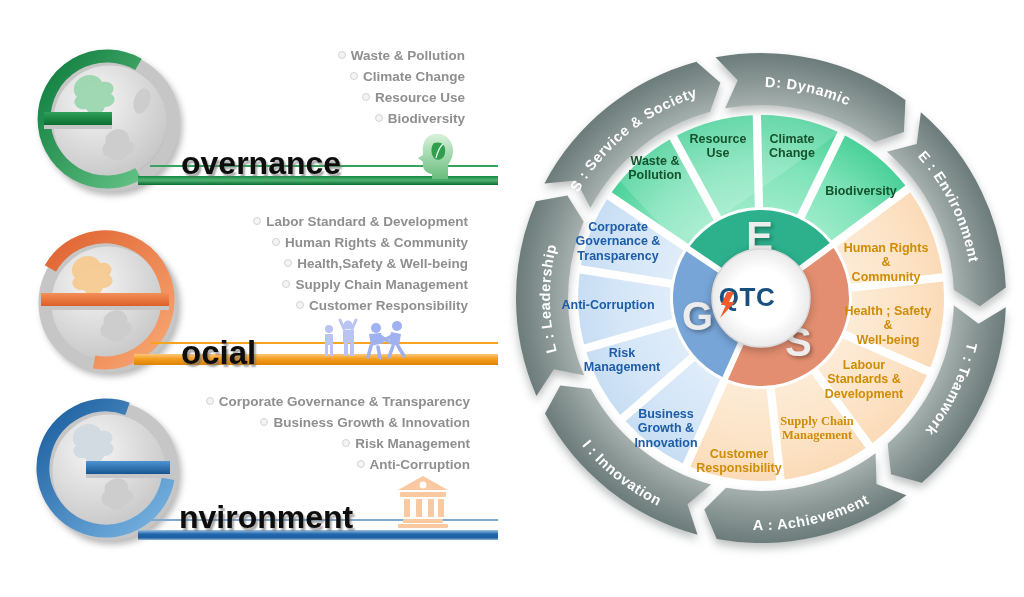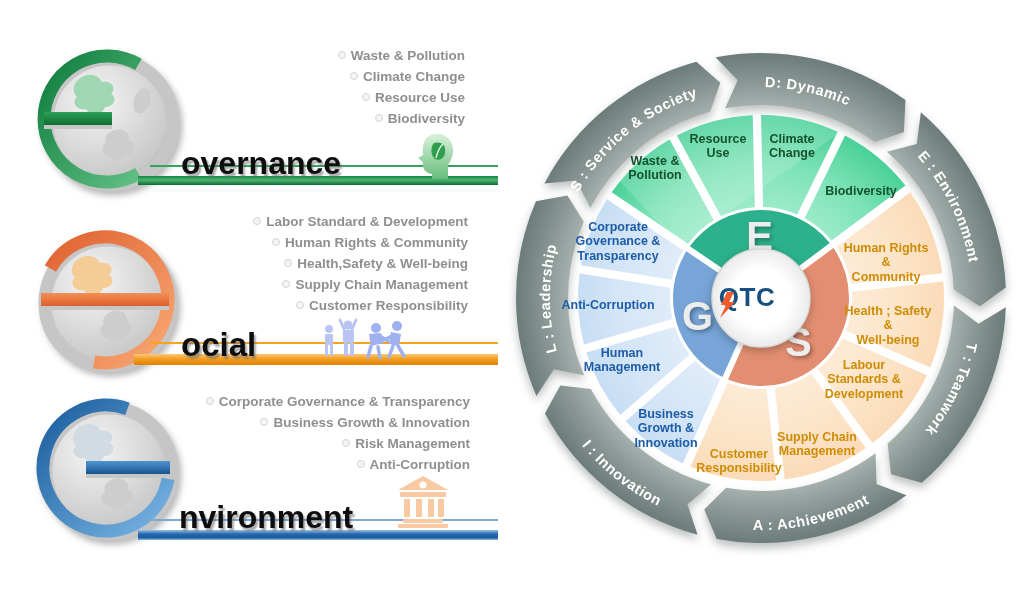--- a/index.html
+++ b/index.html
@@ -6,21 +6,21 @@
   #stage{position:relative;width:1024px;height:597px;background:#ffffff;overflow:hidden;
          font-family:"Liberation Sans", sans-serif;border-radius:23px;}
   
   .logo{position:absolute;filter:drop-shadow(3px 4px 3px rgba(0,0,0,.28));}
   #env-logo{left:32px;top:43px;}
   #soc-logo{left:30px;top:224px;}
   #gov-logo{left:31px;top:392px;}
   .esg-word{position:absolute;font-weight:bold;color:#0d0d0d;line-height:1;
             text-shadow:2px 3px 2px rgba(110,110,110,.6);z-index:5;}
   #env-word{left:181px;top:147px;font-size:32px;}
-  #soc-word{left:181px;top:328px;font-size:33px;}
+  #soc-word{left:181px;top:336px;font-size:33px;}
   #gov-word{left:179px;top:501px;font-size:32px;}
   .thin{position:absolute;height:2px;z-index:1;}
   #env-thin{left:150px;top:165px;width:348px;background:#35a45c;}
   #soc-thin{left:150px;top:342px;width:348px;background:#f6a41f;}
   #gov-thin{left:150px;top:519px;width:348px;background:#7fa8cf;}
   .bar{position:absolute;z-index:2;}
   #env-bar{left:138px;top:176px;width:360px;height:9px;
            background:linear-gradient(180deg,#0e8a41,#51b273 45%,#0a6d31);}
   #soc-bar{left:134px;top:354px;width:364px;height:11px;
            background:linear-gradient(180deg,#fbc87d,#f59d1c 45%,#dd8208);}
@@ -299,28 +299,28 @@
       <div class="wl wl-green" style="left: 861px; top: 191px;">Biodiversity</div>
       <div class="wl wl-amber" style="left: 886px; top: 262px;">Human Rights
 &amp;
 Community</div>
       <div class="wl wl-amber" style="left: 888px; top: 325px;">Health ; Safety
 &amp;
 Well-being</div>
       <div class="wl wl-amber" style="left: 864px; top: 379px;">Labour
 Standards &amp;
 Development</div>
-      <div class="wl wl-amber" style="left: 817px; top: 444px;">Supply Chain
+      <div class="wl wl-amber" style="left: 817px; top: 428px; font-family: Liberation Serif, serif;">Supply Chain
 Management</div>
       <div class="wl wl-amber" style="left: 739px; top: 461px;">Customer
 Responsibility</div>
       <div class="wl wl-blue" style="left: 666px; top: 428px;">Business
 Growth &amp;
 Innovation</div>
-      <div class="wl wl-blue" style="left: 622px; top: 360px;">Human
+      <div class="wl wl-blue" style="left: 622px; top: 360px;">Risk
 Management</div>
       <div class="wl wl-blue" style="left: 608px; top: 305px;">Anti-Corruption</div>
       <div class="wl wl-blue" style="left: 618px; top: 241px;">Corporate
 Governance &amp;
 Transparency</div>
     </div>
 
 </div>
 
 </body></html>

